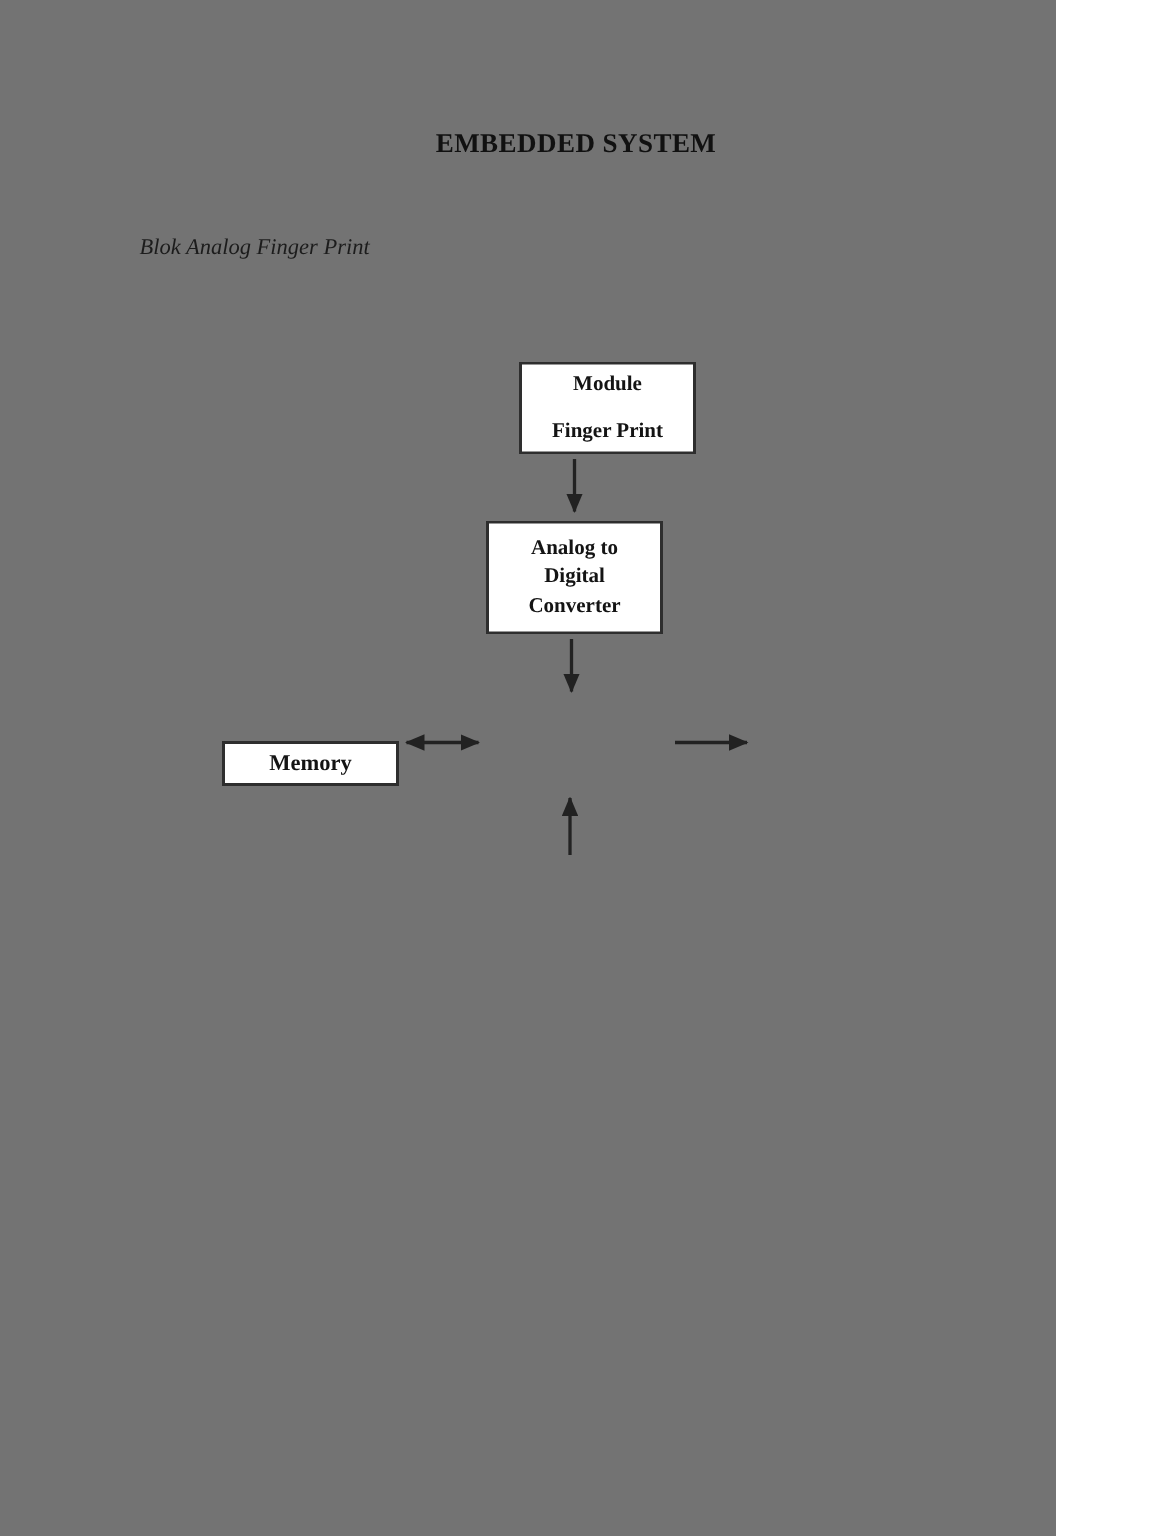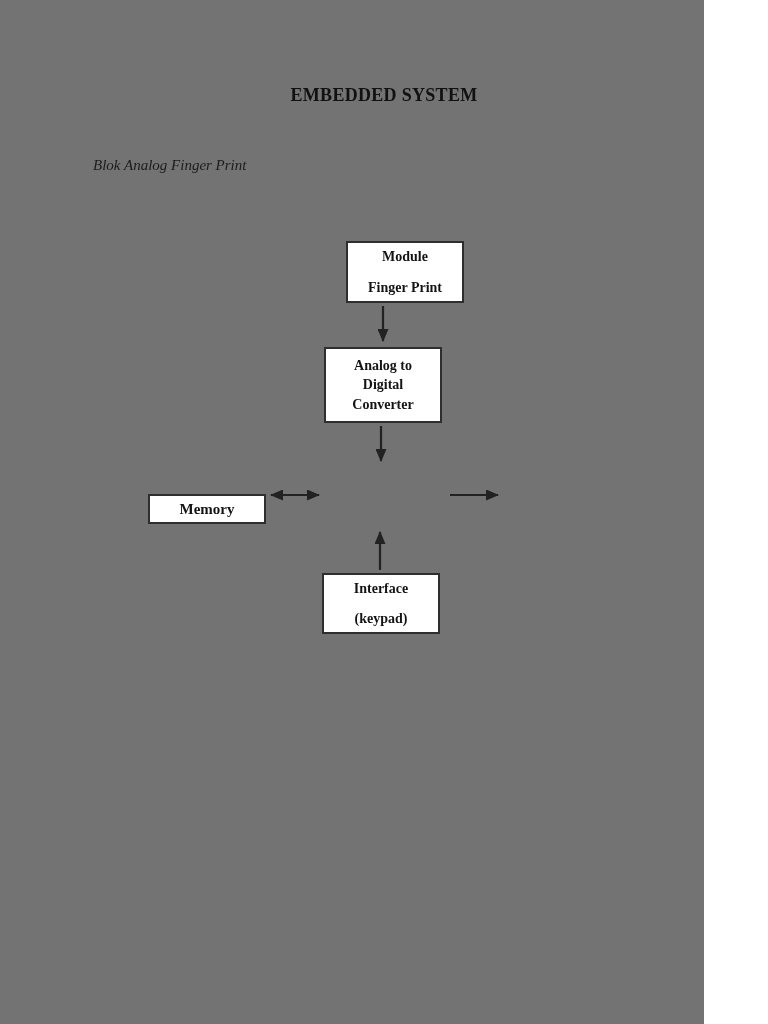--- a/index.html
+++ b/index.html
@@ -97,18 +97,14 @@
     <span>Digital</span>
     <span>Converter</span>
   </div>
 
 
   <div class="node node-memory">
     <span>Memory</span>
   </div>
 
 
-  <div class="node node-interface">
-    <span>Interface</span>
-    <span>(keypad)</span>
-  </div>
 
 </div>
 
 </body></html>

